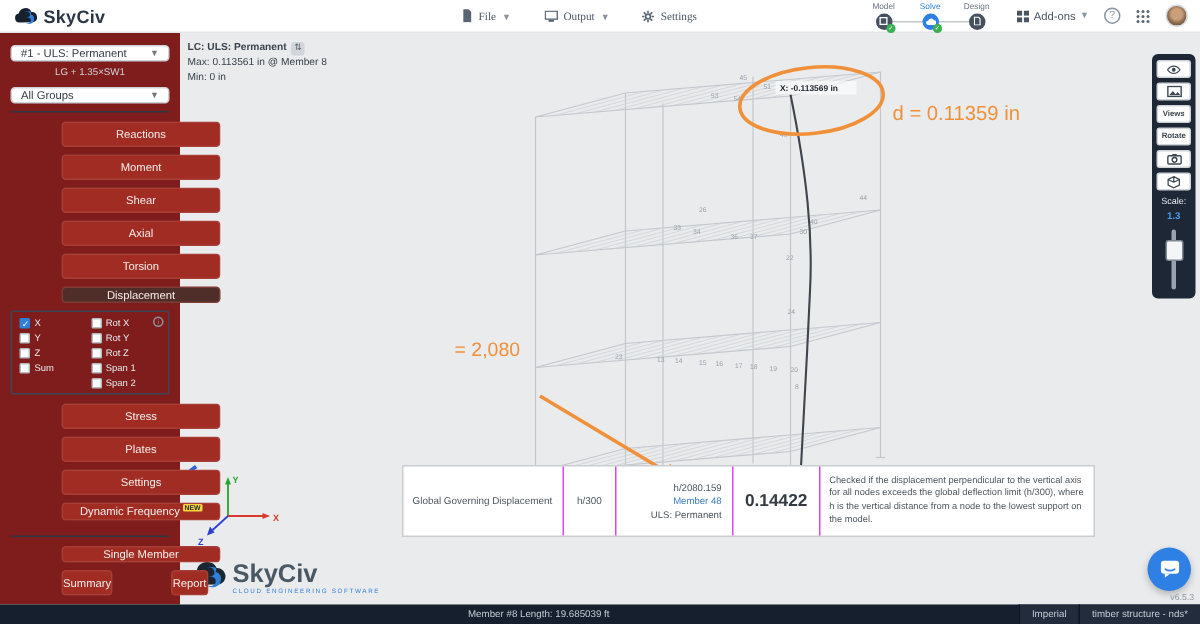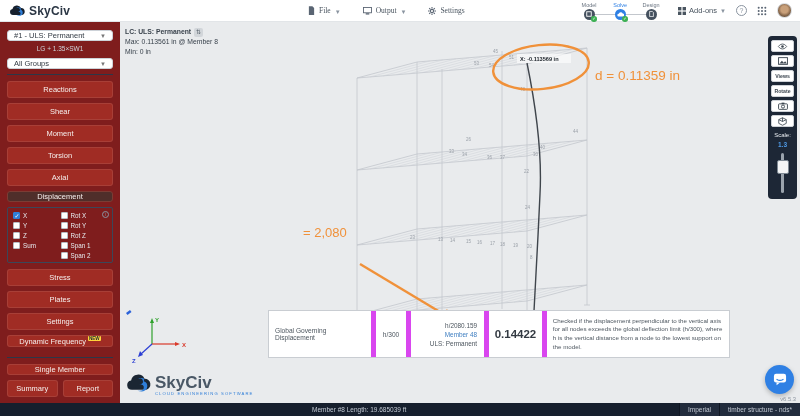--- a/index.html
+++ b/index.html
@@ -26,21 +26,21 @@
   .addons { display:flex; align-items:center; gap:3px; font-size:7.5px; color:#4a5560; cursor:pointer; }
   .help-circle { width:11px; height:11px; border-radius:50%; border:1px solid #8a94a0; color:#8a94a0; font-size:7px; display:flex; align-items:center; justify-content:center; }
   .avatar { width:15px; height:15px; border-radius:50%; background:radial-gradient(circle at 50% 42%, #c9a07a 0 35%, #8a6a4d 60%, #4a3a2c 100%); border:1px solid #d6d9dd; }
 
   
   .sidebar { position:absolute; top:22px; left:0; width:120px; bottom:13px; background:#7f1d1d; padding:8px 7px 4px; display:flex; flex-direction:column; z-index:20; }
   .dropdown { background:#fff; border:1px solid #cdd2d8; border-radius:3px; height:17px; display:flex; align-items:center; justify-content:space-between; padding:0 6px; font-size:7.5px; color:#333b44; cursor:pointer; }
   .dd-caret { color:#777; font-size:6px; }
   .combo-label { text-align:center; color:#cfd4da; font-size:6.5px; margin:4px 0 6px; }
   .side-divider { border:none; border-top:1px solid #2c3748; margin:5px 0 6px; }
-  .sb-btn { display:block; width:100%; height:17px; margin-bottom:5px; background:#a02c24; border:1px solid rgba(255,255,255,.09); border-radius:3px; color:#f5eeec; font-size:7.5px; font-family:"Liberation Sans",sans-serif; cursor:pointer; }
+  .sb-btn { display:block; width:100%; height:17px; margin-bottom:5px; background:#a02c24; border:1px solid rgba(255,255,255,.09); border-radius:3px; color:#f5eeec; font-size:7.5px; font-family:"Liberation Sans",sans-serif; cursor:pointer;margin-left:34px; }
   .sb-btn.active { background:#4f2e2a; border-color:#7c3c34; }
   .cb-panel { border:1px solid #3b4759; border-radius:2px; padding:4px 4px 3px 5px; display:flex; margin-bottom:6px; position:relative; }
   .cb-col { flex:1; display:flex; flex-direction:column; gap:3px; }
   .cb-row { display:flex; align-items:center; gap:3px; cursor:pointer; }
   .cb { width:7px; height:7px; border:1px solid #b8bdc4; background:#fff; border-radius:1px; position:relative; flex:0 0 auto; }
   .cb.checked { background:#2f7ed8; border-color:#2f7ed8; }
   .cb.checked::after { content:"✓"; position:absolute; left:0.5px; top:-1.5px; color:#fff; font-size:6px; }
   .cb-label { font-size:6.3px; color:#e6eaee; }
   .info-icon { position:absolute; top:3px; right:3px; width:7px; height:7px; border-radius:50%; border:1px solid #8a94a2; color:#8a94a2; font-size:4.5px; line-height:6px; text-align:center; }
   .new-badge { color:#1d2736; background:#ffd43b; font-size:4.6px; font-weight:bold; border-radius:1px; padding:0 1px; vertical-align:super; margin-left:2px; }
@@ -60,21 +60,21 @@
   .lc-line { display:flex; align-items:center; gap:3px; }
   .lc-icon { display:inline-block; background:#d2d6da; border-radius:2px; color:#5a646e; font-size:6px; line-height:8px; padding:0 2px; height:9px; }
   .ann { position:absolute; color:#f0913a; z-index:6; }
   .ann-height { left:64px; top:64px; font-size:13px; }
   .ann-d { left:475px; top:27px; font-size:13.5px;margin-top:19px; }
   .ann-ratio { left:145px; top:202px; font-size:13px; line-height:17px; }
   .ann-ratio .l2 { padding-left:38px; }
 
   
   .check-table { position:absolute; left:148px; top:288px; width:462px; height:48px; display:flex; background:#fff; border:1px solid #c9cdd2; z-index:7; }
-  .ct-cell { border-right:5px solid #d946ef; display:flex; flex-direction:column; align-items:center; justify-content:center; color:#4d565f; }
+  .ct-cell { border-right:1px solid #d946ef; display:flex; flex-direction:column; align-items:center; justify-content:center; color:#4d565f; }
   .ct-name { width:107px; font-size:6.6px; padding:0 6px; align-items:flex-start; justify-content:center; }
   .ct-limit { width:36px; font-size:6.6px; }
   .ct-result { width:78px; font-size:6.4px; align-items:flex-end; padding-right:7px; line-height:9px; }
   .ct-link { color:#3f7fc1; cursor:pointer; }
   .ct-value { width:58px; font-size:11.5px; font-weight:bold; color:#333a42; }
   .ct-desc { width:183px; font-size:6.2px; line-height:8.6px; padding:3px 6px; align-items:flex-start; justify-content:center; border-right:none; text-align:left; }
 
   
   .view-toolbar { position:absolute; right:3px; top:14px; width:29px; background:#1d2736; border-radius:4px; padding:4px 3px 6px; display:flex; flex-direction:column; gap:3px; align-items:center; z-index:8; }
   .vt-btn { width:23px; height:12px; background:#fff; border:1px solid #cfd3d8; border-radius:2px; display:flex; align-items:center; justify-content:center; font-size:5.2px; font-weight:bold; color:#3c4650; cursor:pointer; padding:0; font-family:"Liberation Sans",sans-serif; }
@@ -205,24 +205,24 @@
       <span class="dd-caret">▼</span>
     </div>
     <div class="combo-label">LG + 1.35×SW1</div>
     <div class="dropdown">
       <span>All Groups</span>
       <span class="dd-caret">▼</span>
     </div>
     <hr class="side-divider">
     <div id="result-buttons">
         <button class="sb-btn">Reactions</button>
+        <button class="sb-btn">Moment</button>
         <button class="sb-btn">Shear</button>
-        <button class="sb-btn">Moment</button>
+        <button class="sb-btn">Axial</button>
         <button class="sb-btn">Torsion</button>
-        <button class="sb-btn">Axial</button>
       </div>
     <button class="sb-btn active">Displacement</button>
     <div class="cb-panel">
       <div class="cb-col" id="cb-col-0">
           <label class="cb-row">
             <span class="cb checked"></span>
             <span class="cb-label">X</span>
           </label>
           <label class="cb-row">
             <span class="cb"></span>

